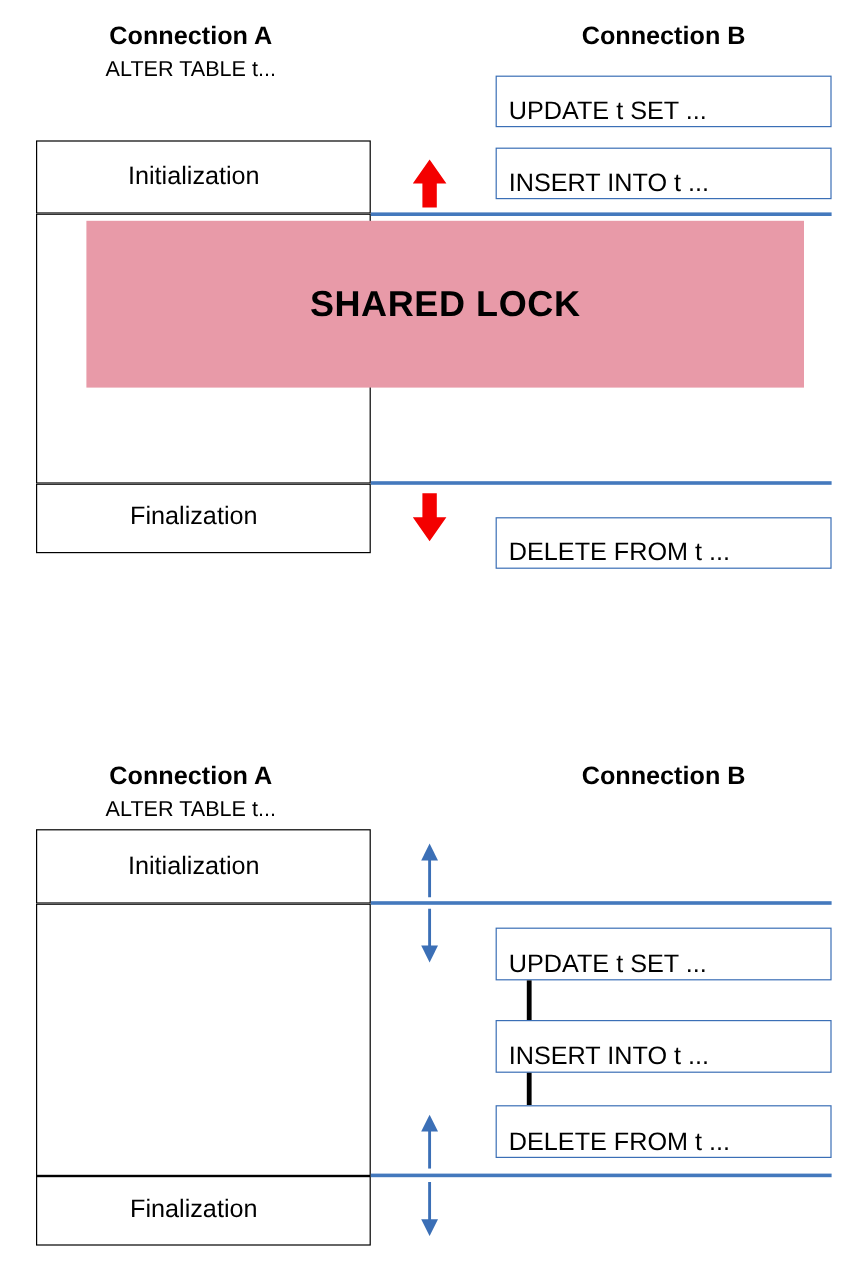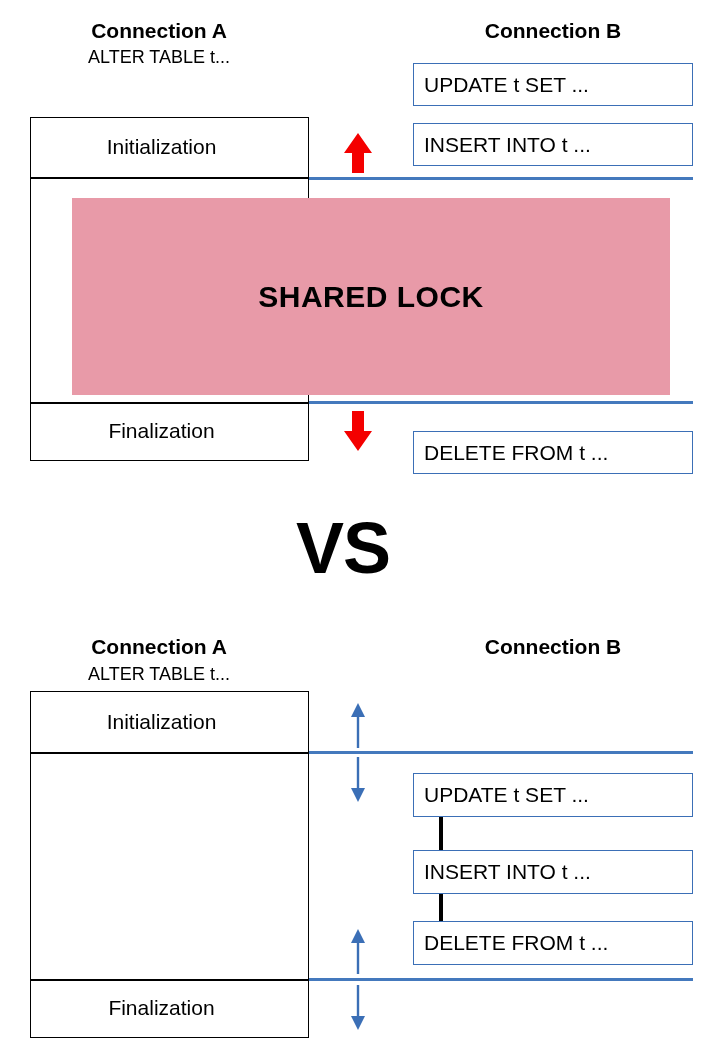--- a/index.html
+++ b/index.html
@@ -30,21 +30,21 @@
     background:#fff;
   }
   .lane-label{
     position:absolute;left:0;right:16px;text-align:center;font-size:21px;
     line-height:24px;white-space:nowrap;
   }
 
   
   .sql{
     position:absolute;box-sizing:border-box;border:1.4px solid #3B6FB6;
-    background:#fff;display:flex;align-items:center;
+    background:#fff;display:flex;align-items:flex-end;
     padding-left:10px;font-size:21px;line-height:24px;white-space:nowrap;
   }
 
   
   .bluerule{position:absolute;height:3px;background:#4479BD;}
 
   
   .connector{position:absolute;width:4px;background:#000;}
 
   
@@ -77,21 +77,21 @@
 
   <div class="lane" style="left:30px;top:178px;width:279px;height:225px;"></div>
 
   <div class="lane" style="left:30px;top:403px;width:279px;height:58px;">
     <div class="lane-label" style="top:15px;">Finalization</div>
   </div>
 
   <div class="bluerule" style="left:309px;top:177px;width:384px;"></div>
   <div class="bluerule" style="left:309px;top:401px;width:384px;"></div>
 
-  <div class="lockbox" style="left:72px;top:198px;width:598px;height:197px;">
+  <div class="lockbox" style="left:72px;top:184px;width:598px;height:139px;">
     <span>SHARED LOCK</span>
   </div>
 
   <div class="sql" style="left:413px;top:63px;width:280px;height:43px;">
     <span>UPDATE t SET ...</span>
   </div>
 
   <div class="sql" style="left:413px;top:123px;width:280px;height:43px;">
     <span>INSERT INTO t ...</span>
   </div>
@@ -105,21 +105,20 @@
       <polygon points="16,1 30,21 22,21 22,41 10,41 10,21 2,21" fill="#F40000"></polygon>
     </svg>
   </div>
 
   <div class="arrow" style="left:342px;top:410px;width:32px;height:42px;">
     <svg width="32" height="42" viewBox="0 0 32 42">
       <polygon points="16,41 30,21 22,21 22,1 10,1 10,21 2,21" fill="#F40000"></polygon>
     </svg>
   </div>
 
-  <div class="vs" style="left:0;top:512px;width:686px;">VS</div>
 
   <div class="hdr" style="left:30px;top:634px;width:258px;">Connection A</div>
 
   <div class="sub" style="left:30px;top:661px;width:258px;">ALTER TABLE t...</div>
 
   <div class="hdr" style="left:413px;top:634px;width:280px;">Connection B</div>
 
   <div class="lane" style="left:30px;top:691px;width:279px;height:62px;">
     <div class="lane-label" style="top:18px;">Initialization</div>
   </div>

